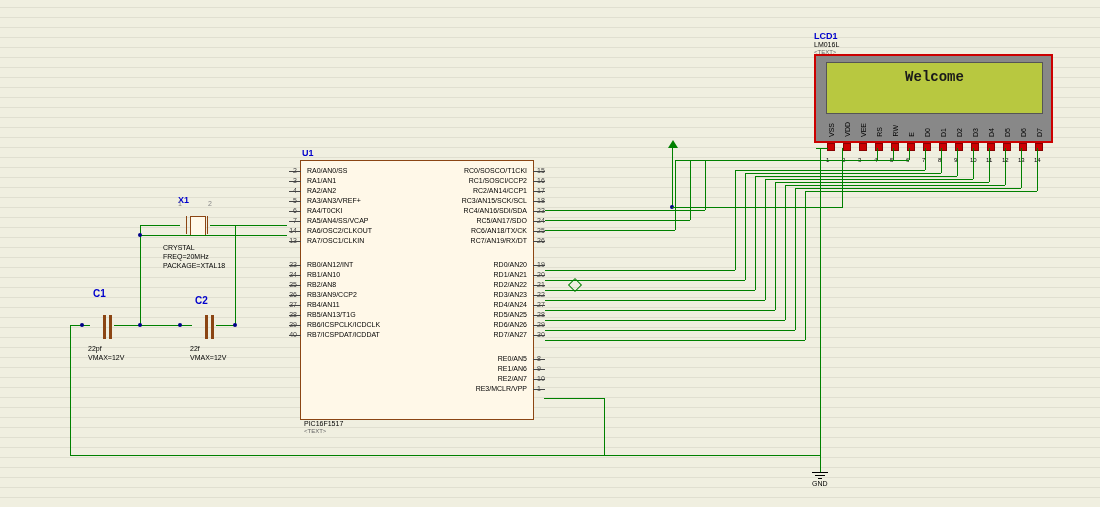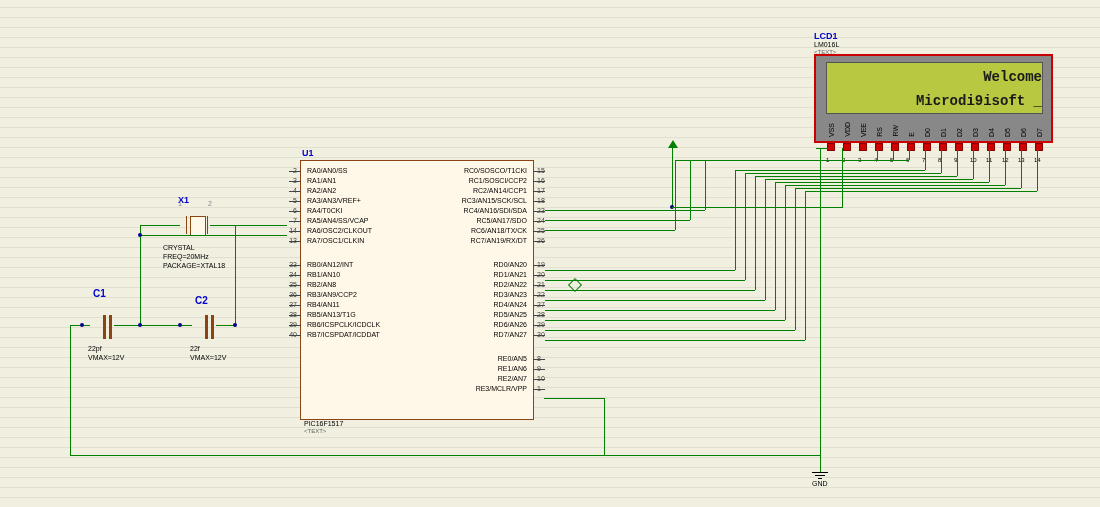--- a/index.html
+++ b/index.html
@@ -39,21 +39,21 @@
     top: 6px;
     width: 215px;
     height: 50px;
     background: #b8c840;
     border: 1px solid #555;
   }
   .lcd-text {
     font-family: 'Courier New', monospace;
     font-size: 14px;
     color: #1a1a1a;
-    text-align: right;
+    text-align: center;
     line-height: 20px;
     padding-top: 4px;
     font-weight: bold;
   }
   .lcd-pin-label {
     position: absolute;
     font-size: 7px;
     writing-mode: vertical-rl;
     transform: rotate(180deg);
     bottom: 4px;
@@ -161,21 +161,20 @@
 </head>
 <body>
 
 <div class="component-label blue-text" style="left:814px;top:31px;">LCD1</div>
 <div style="position:absolute;left:814px;top:41px;font-size:7px;">LM016L</div>
 <div style="position:absolute;left:814px;top:49px;font-size:6px;color:#666;">&lt;TEXT&gt;</div>
 
 <div class="lcd-outer">
   <div class="lcd-screen">
     <div class="lcd-text">Welcome</div>
-    <div class="lcd-text">Microdi9isoft _</div>
   </div>
 <div class="lcd-pin-label" style="left: 12px;">VSS</div>
     <div class="lcd-pin-dot" style="left: 11px;"></div>
     <div style="position: absolute; left: 10px; bottom: -22px; font-size: 6px;">1</div>
     <div class="lcd-pin-label" style="left: 28px;">VDD</div>
     <div class="lcd-pin-dot" style="left: 27px;"></div>
     <div style="position: absolute; left: 26px; bottom: -22px; font-size: 6px;">2</div>
     <div class="lcd-pin-label" style="left: 44px;">VEE</div>
     <div class="lcd-pin-dot" style="left: 43px;"></div>
     <div style="position: absolute; left: 42px; bottom: -22px; font-size: 6px;">3</div>

